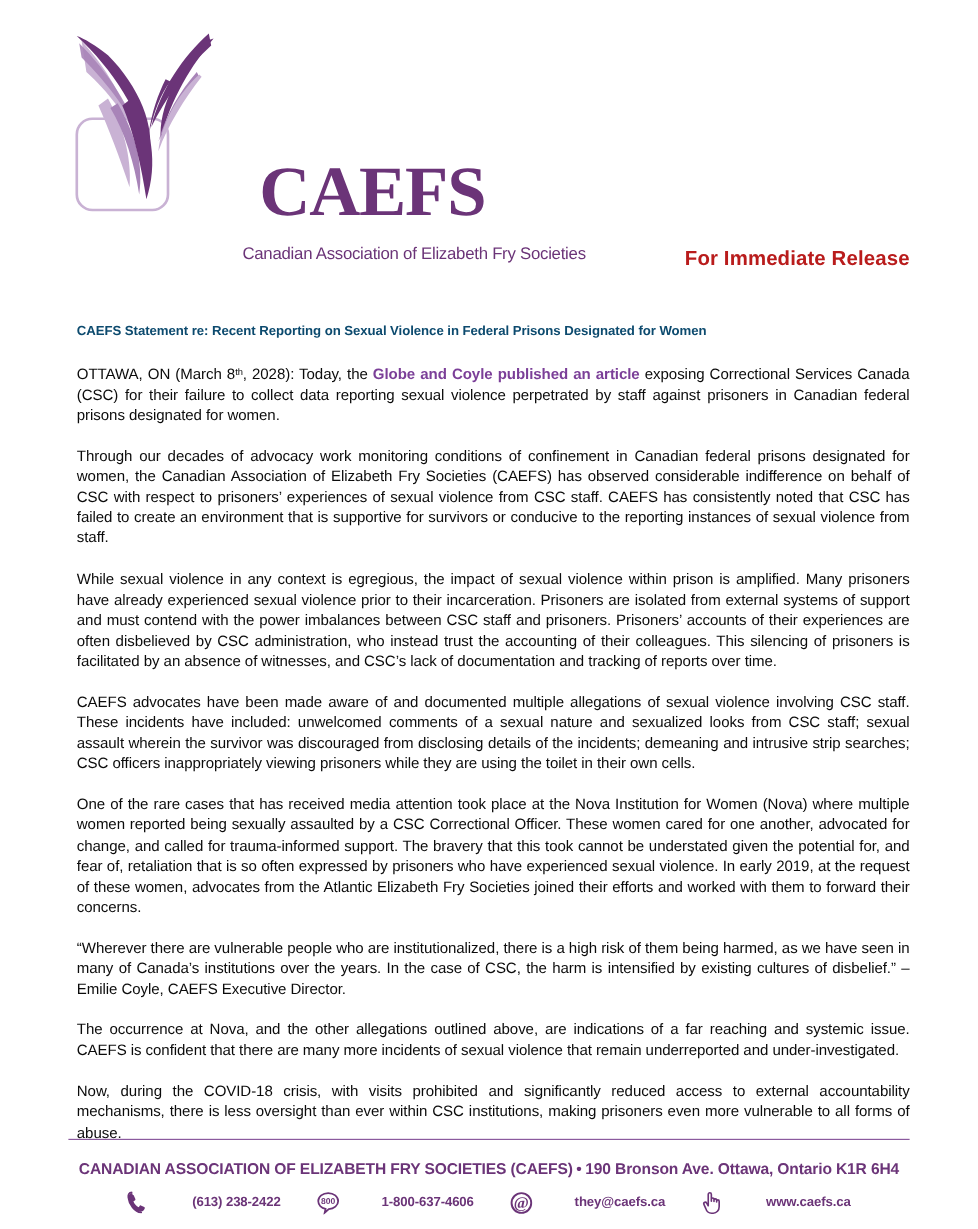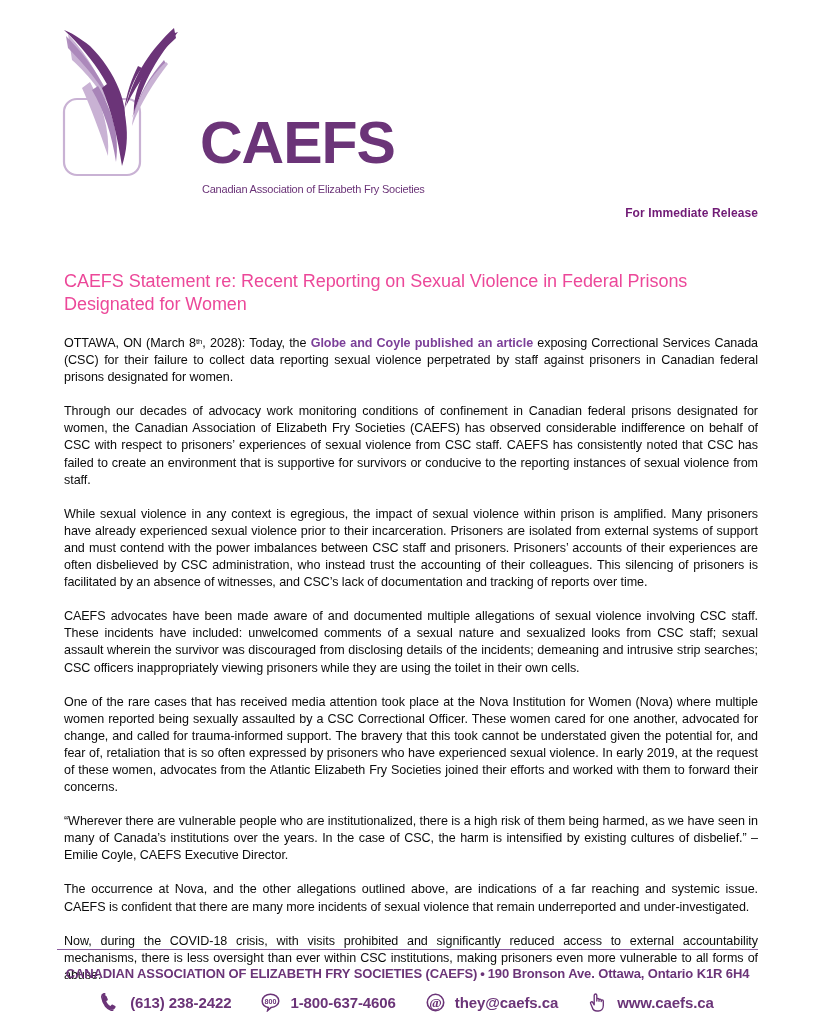--- a/index.html
+++ b/index.html
@@ -40,60 +40,60 @@
     width: 120px;
     height: 160px;
   }
   .logo-wordmark {
     position: absolute;
     left: 140px;
     top: 95px;
     width: 240px;
   }
   .logo-caefs {
-    font-family: Liberation Sans, sans-serif;
+    font-family: Liberation Serif, serif;
     font-weight: bold;
     font-size: 59px;
     letter-spacing: -1px;
     line-height: 0.95;
     color: #6B3478;
-    margin: 0;
+    margin: 16px;
   }
   .logo-tagline {
     font-family: "Liberation Sans", sans-serif;
-    font-size: 11px;
+    font-size: 14px;
     letter-spacing: -0.22px;
     color: #6B3478;
     margin: 12px 0 0 2px;
     white-space: nowrap;
   }
 
   
   .release-line {
     position: absolute;
     right: 57px;
     top: 206px;
-    font-size: 12px;
+    font-size: 17px;
     font-weight: bold;
     letter-spacing: 0.1px;
-    color: #701a75;
+    color: #b91c1c;
   }
 
   
   .content {
     position: absolute;
     left: 64px;
     right: 57px;
     top: 270px;
   }
   .doc-title {
-    font-size: 18px;
-    font-weight: normal;
+    font-size: 11px;
+    font-weight: bold;
     letter-spacing: -0.05px;
-    color: #ec4899;
+    color: #0c4a6e;
     margin: 0 0 20px 0;
     line-height: 1.25;
   }
   .para {
     font-size: 12.55px;
     line-height: 17.1px;
     text-align: justify;
     color: #0b0b0b;
     margin: 0 0 17px 0;
     letter-spacing: -0.06px;
@@ -138,25 +138,26 @@
     align-items: center;
     gap: 30px;
     margin-top: 11px;
   }
   .contact {
     display: flex;
     align-items: center;
     gap: 9px;
   }
   .contact-text {
-    font-size: 15px;
+    font-size: 11px;
     font-weight: bold;
     color: #6B3478;
     letter-spacing: -0.1px;
     white-space: nowrap;
+    margin-left: 25px;
   }
   .ico {
     display: inline-flex;
     align-items: center;
     width: 20px;
     height: 20px;
     color: #6B3478;
     flex: 0 0 auto;
   }
   .ico svg { display: block; }

